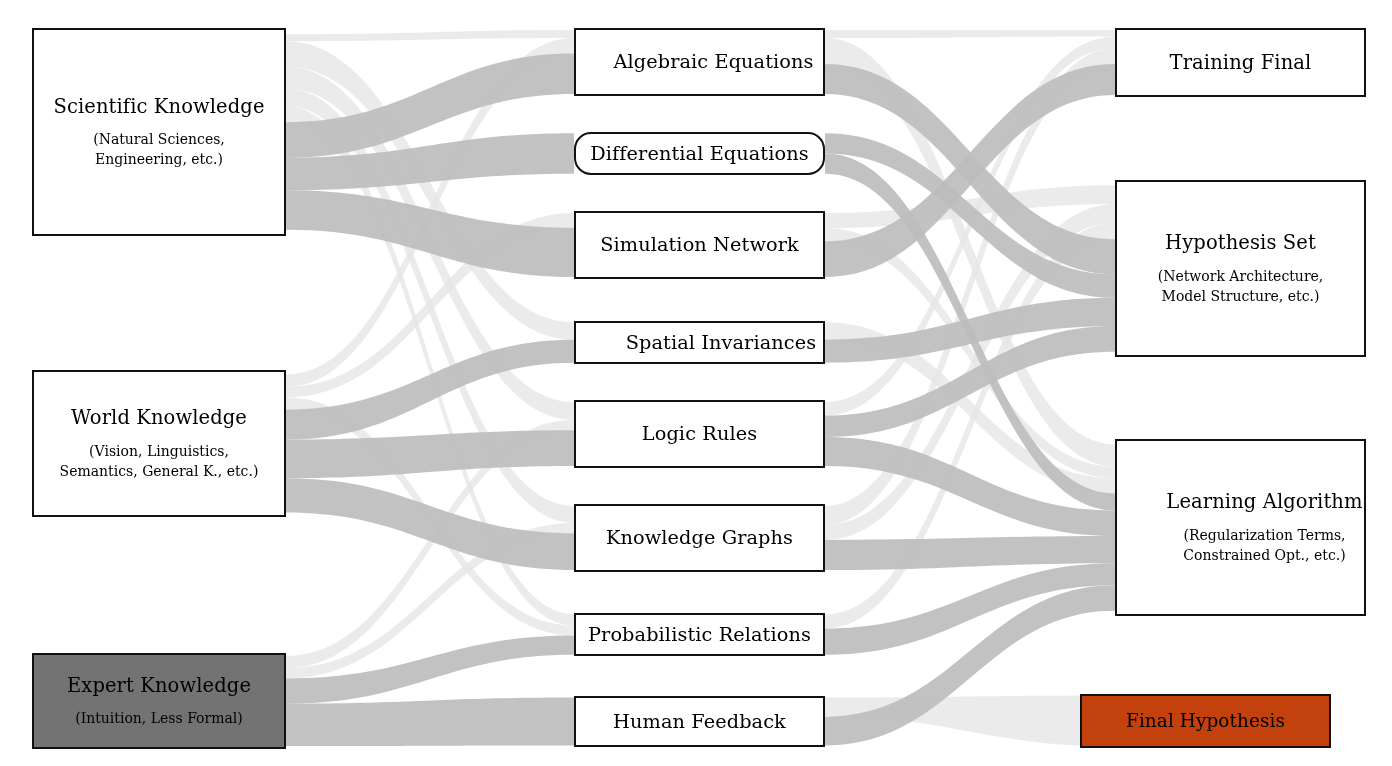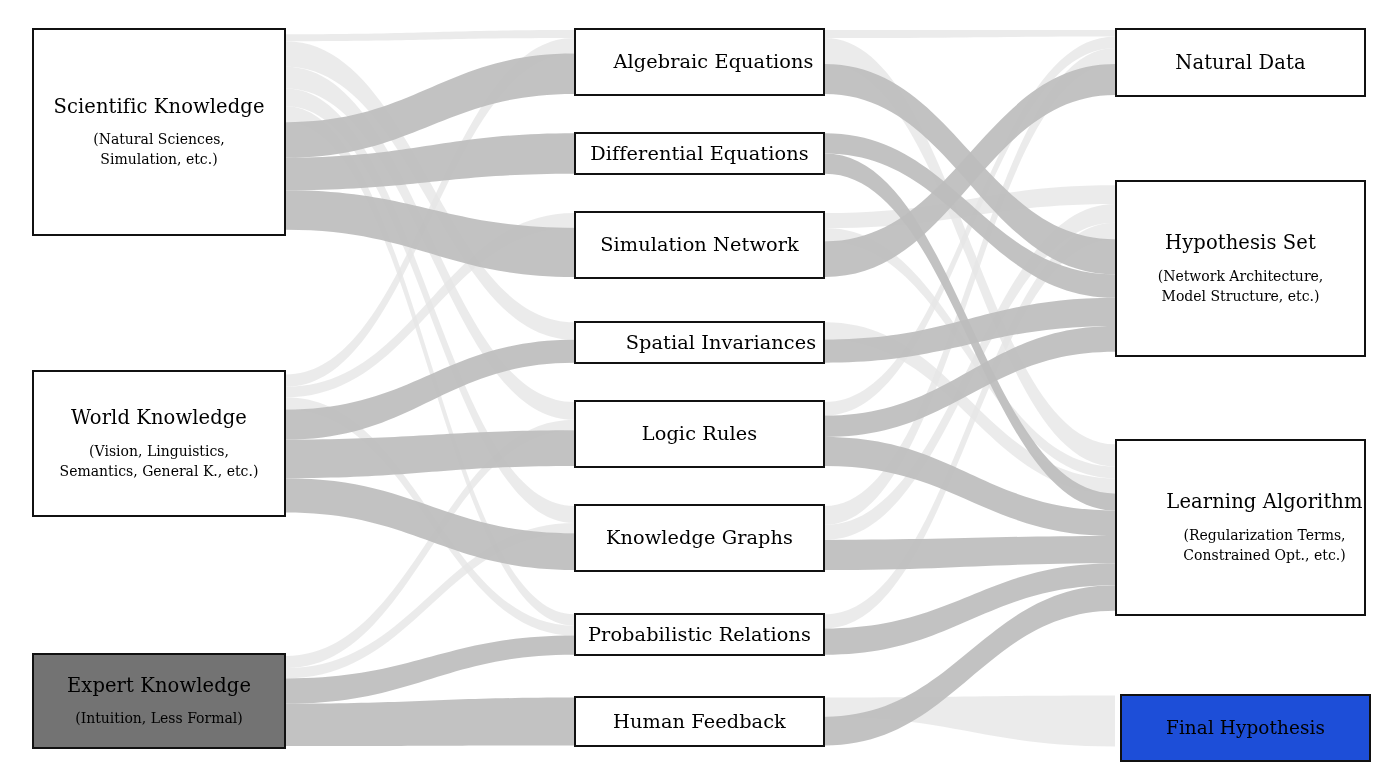--- a/index.html
+++ b/index.html
@@ -72,40 +72,40 @@
       <path d="M825,436.9054545454546 C955.5,436.9054545454546 984.5,510.5224489795919 1115,510.5224489795919 L1115,535.9887755102042 C984.5,535.9887755102042 955.5,465.96000000000004 825,465.96000000000004 Z" fill="#bdbdbd" fill-opacity="0.92" stroke="none"></path>
       <path d="M825,539.88 C955.5,539.88 984.5,535.9887755102042 1115,535.9887755102042 L1115,563.1528571428572 C984.5,563.1528571428572 955.5,569.96 825,569.96 Z" fill="#bdbdbd" fill-opacity="0.92" stroke="none"></path>
       <path d="M825,628.437 C955.5,628.437 984.5,563.1528571428572 1115,563.1528571428572 L1115,585.2236734693878 C984.5,585.2236734693878 955.5,654.71 825,654.71 Z" fill="#bdbdbd" fill-opacity="0.92" stroke="none"></path>
       <path d="M825,716.706 C955.5,716.706 984.5,585.2236734693878 1115,585.2236734693878 L1115,610.69 C984.5,610.69 955.5,745.47 825,745.47 Z" fill="#bdbdbd" fill-opacity="0.92" stroke="none"></path>
     </svg>
   <div id="nodes-layer">
       <div class="node" style="left: 32px; top: 28px; width: 254px; height: 208px; border-color: rgb(17, 17, 17); background: rgb(255, 255, 255);">
         <div class="title">Scientific Knowledge</div>
         <div class="sub">
           <span class="ln">(Natural Sciences,</span>
-          <span class="ln">Simulation, etc.)</span>
+          <span class="ln">Engineering, etc.)</span>
         </div>
       </div>
       <div class="node" style="left: 32px; top: 370px; width: 254px; height: 147px; border-color: rgb(17, 17, 17); background: rgb(255, 255, 255);">
         <div class="title">World Knowledge</div>
         <div class="sub">
           <span class="ln">(Vision, Linguistics,</span>
           <span class="ln">Semantics, General K., etc.)</span>
         </div>
       </div>
       <div class="node" style="left: 32px; top: 653px; width: 254px; height: 96px; border-color: rgb(17, 17, 17); background: #737373;">
         <div class="title">Expert Knowledge</div>
         <div class="sub">
           <span class="ln">(Intuition, Less Formal)</span>
         </div>
       </div>
       <div class="node mid" style="left: 574px; top: 28px; width: 251px; height: 68px; border-color: rgb(17, 17, 17); background: rgb(255, 255, 255); padding-left: 28px;">
         <div class="title">Algebraic Equations</div>
       </div>
-      <div class="node mid small" style="left: 574px; top: 132px; width: 251px; height: 43px; border-color: rgb(17, 17, 17); background: rgb(255, 255, 255);">
+      <div class="node mid small" style="left: 574px; top: 132px; width: 251px; height: 43px; border-color: rgb(17, 17, 17); background: rgb(255, 255, 255); border-radius: 17px;">
         <div class="title">Differential Equations</div>
       </div>
       <div class="node mid" style="left: 574px; top: 211px; width: 251px; height: 68px; border-color: rgb(17, 17, 17); background: rgb(255, 255, 255);">
         <div class="title">Simulation Network</div>
       </div>
       <div class="node mid small" style="left: 574px; top: 321px; width: 251px; height: 43px; border-color: rgb(17, 17, 17); background: rgb(255, 255, 255); padding-left: 43px;">
         <div class="title">Spatial Invariances</div>
       </div>
       <div class="node mid" style="left: 574px; top: 400px; width: 251px; height: 68px; border-color: rgb(17, 17, 17); background: rgb(255, 255, 255);">
         <div class="title">Logic Rules</div>
@@ -113,33 +113,33 @@
       <div class="node mid" style="left: 574px; top: 504px; width: 251px; height: 68px; border-color: rgb(17, 17, 17); background: rgb(255, 255, 255);">
         <div class="title">Knowledge Graphs</div>
       </div>
       <div class="node mid small" style="left: 574px; top: 613px; width: 251px; height: 43px; border-color: rgb(17, 17, 17); background: rgb(255, 255, 255);">
         <div class="title">Probabilistic Relations</div>
       </div>
       <div class="node mid small" style="left: 574px; top: 696px; width: 251px; height: 51px; border-color: rgb(17, 17, 17); background: rgb(255, 255, 255);">
         <div class="title">Human Feedback</div>
       </div>
       <div class="node" style="left: 1115px; top: 28px; width: 251px; height: 69px; border-color: rgb(17, 17, 17); background: rgb(255, 255, 255);">
-        <div class="title">Natural Data</div>
+        <div class="title">Training Final</div>
       </div>
       <div class="node" style="left: 1115px; top: 180px; width: 251px; height: 177px; border-color: rgb(17, 17, 17); background: rgb(255, 255, 255);">
         <div class="title">Hypothesis Set</div>
         <div class="sub">
           <span class="ln">(Network Architecture,</span>
           <span class="ln">Model Structure, etc.)</span>
         </div>
       </div>
       <div class="node" style="left: 1115px; top: 439px; width: 251px; height: 177px; border-color: rgb(17, 17, 17); background: rgb(255, 255, 255); padding-left: 48px;">
         <div class="title">Learning Algorithm</div>
         <div class="sub">
           <span class="ln">(Regularization Terms,</span>
           <span class="ln">Constrained Opt., etc.)</span>
         </div>
       </div>
-      <div class="node small" style="left: 1120px; top: 694px; width: 251px; height: 68px; border-color: rgb(17, 17, 17); background: #1d4ed8;">
+      <div class="node small" style="left: 1080px; top: 694px; width: 251px; height: 54px; border-color: rgb(17, 17, 17); background: #c2410c;">
         <div class="title">Final Hypothesis</div>
       </div>
     </div>
 </div>
 
 </body></html>

